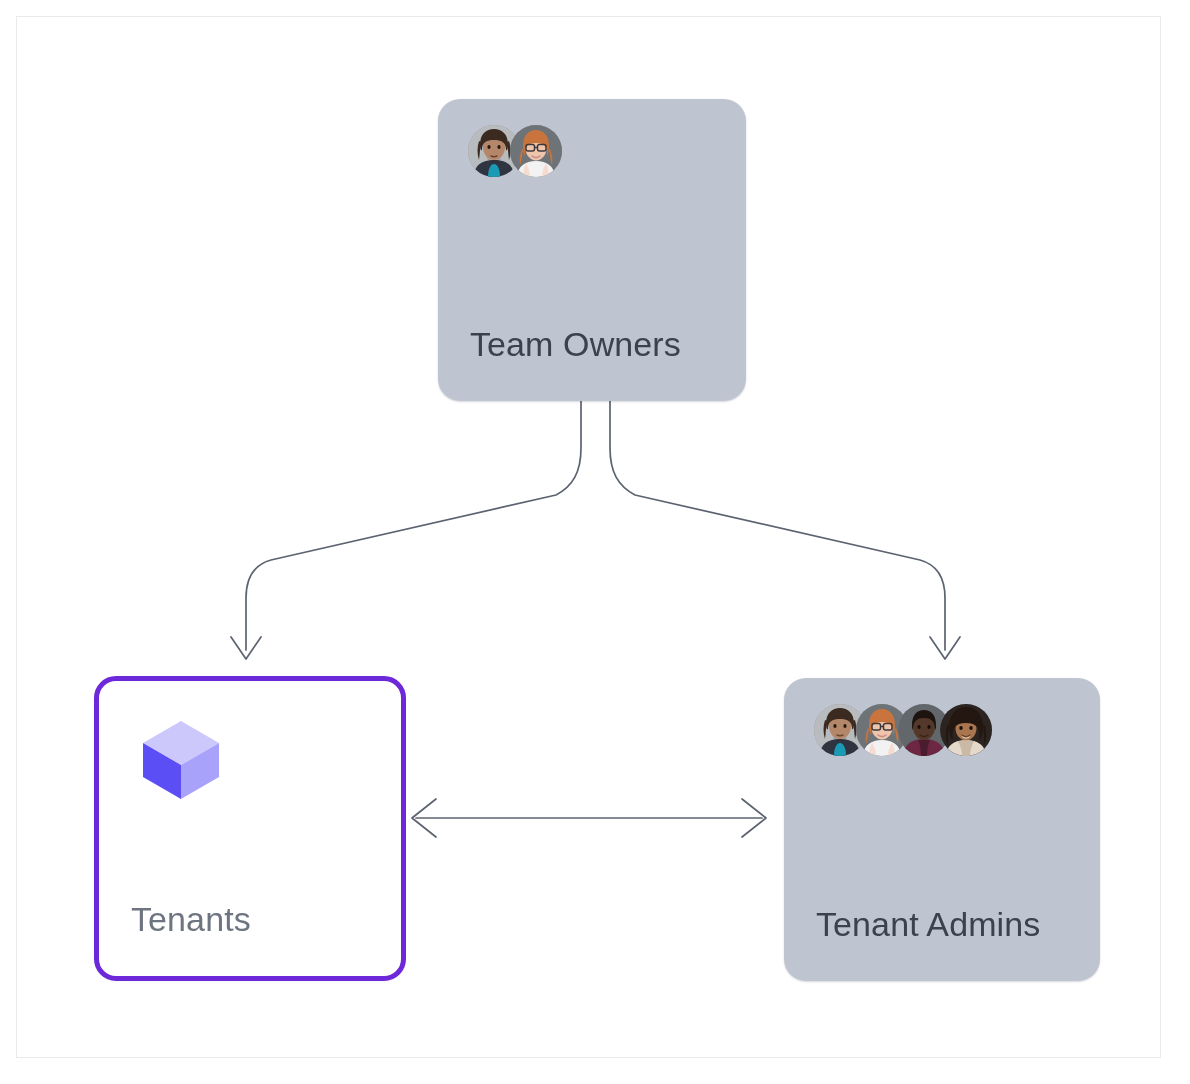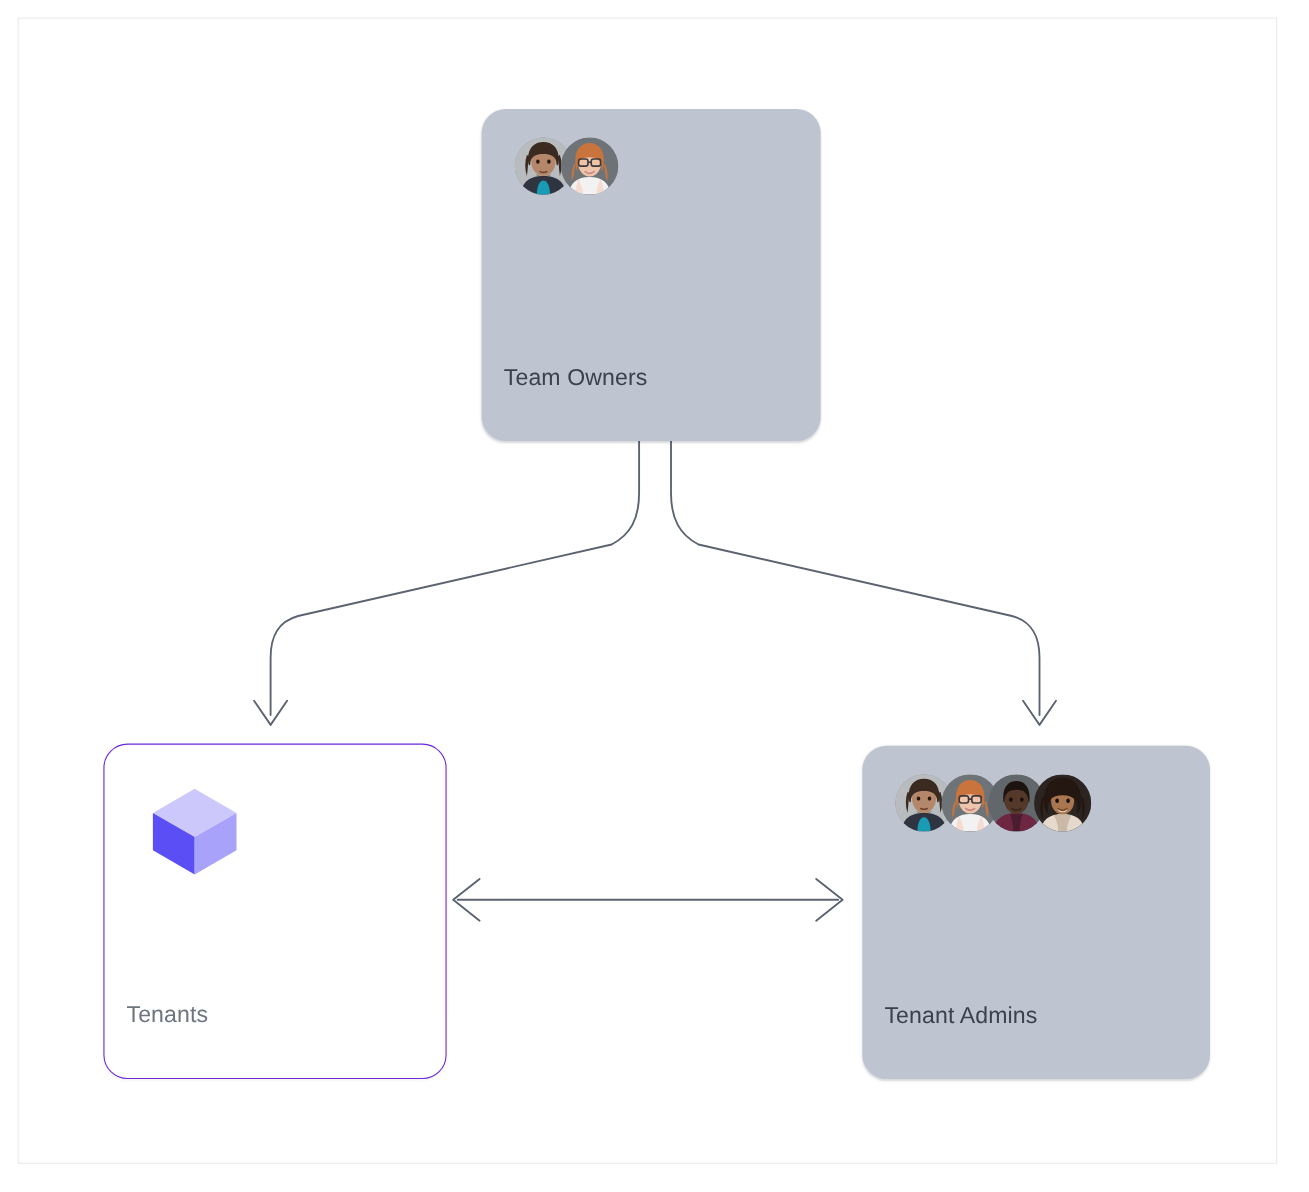--- a/index.html
+++ b/index.html
@@ -48,21 +48,21 @@
     position: absolute;
     box-sizing: border-box;
     border-radius: 22px;
   }
   .node-filled {
     background: #bec5d1;
     box-shadow: 0 1px 2px rgba(32,40,56,0.18);
   }
   .node-outline {
     background: #ffffff;
-    border: 1px solid #6d28d9;
+    border: 5px solid #6d28d9;
     box-shadow: 0 1px 2px rgba(32,40,56,0.04);
   }
 
   #node-team-owners {
     left: 438px;
     top: 99px;
     width: 308px;
     height: 302px;
   }
   #node-tenants {
@@ -74,23 +74,23 @@
   #node-tenant-admins {
     left: 784px;
     top: 678px;
     width: 316px;
     height: 303px;
   }
 
   
   .node-label {
     position: absolute;
-    left: 20px;
+    left: 32px;
     bottom: 42px;
-    font-size: 21px;
+    font-size: 34px;
     line-height: 30px;
     letter-spacing: 0.1px;
     white-space: nowrap;
   }
   .label-dark  { color: #3b424e; }
   .label-muted { color: #6e7580; }
 
   
   .avatar-stack {
     position: absolute;

